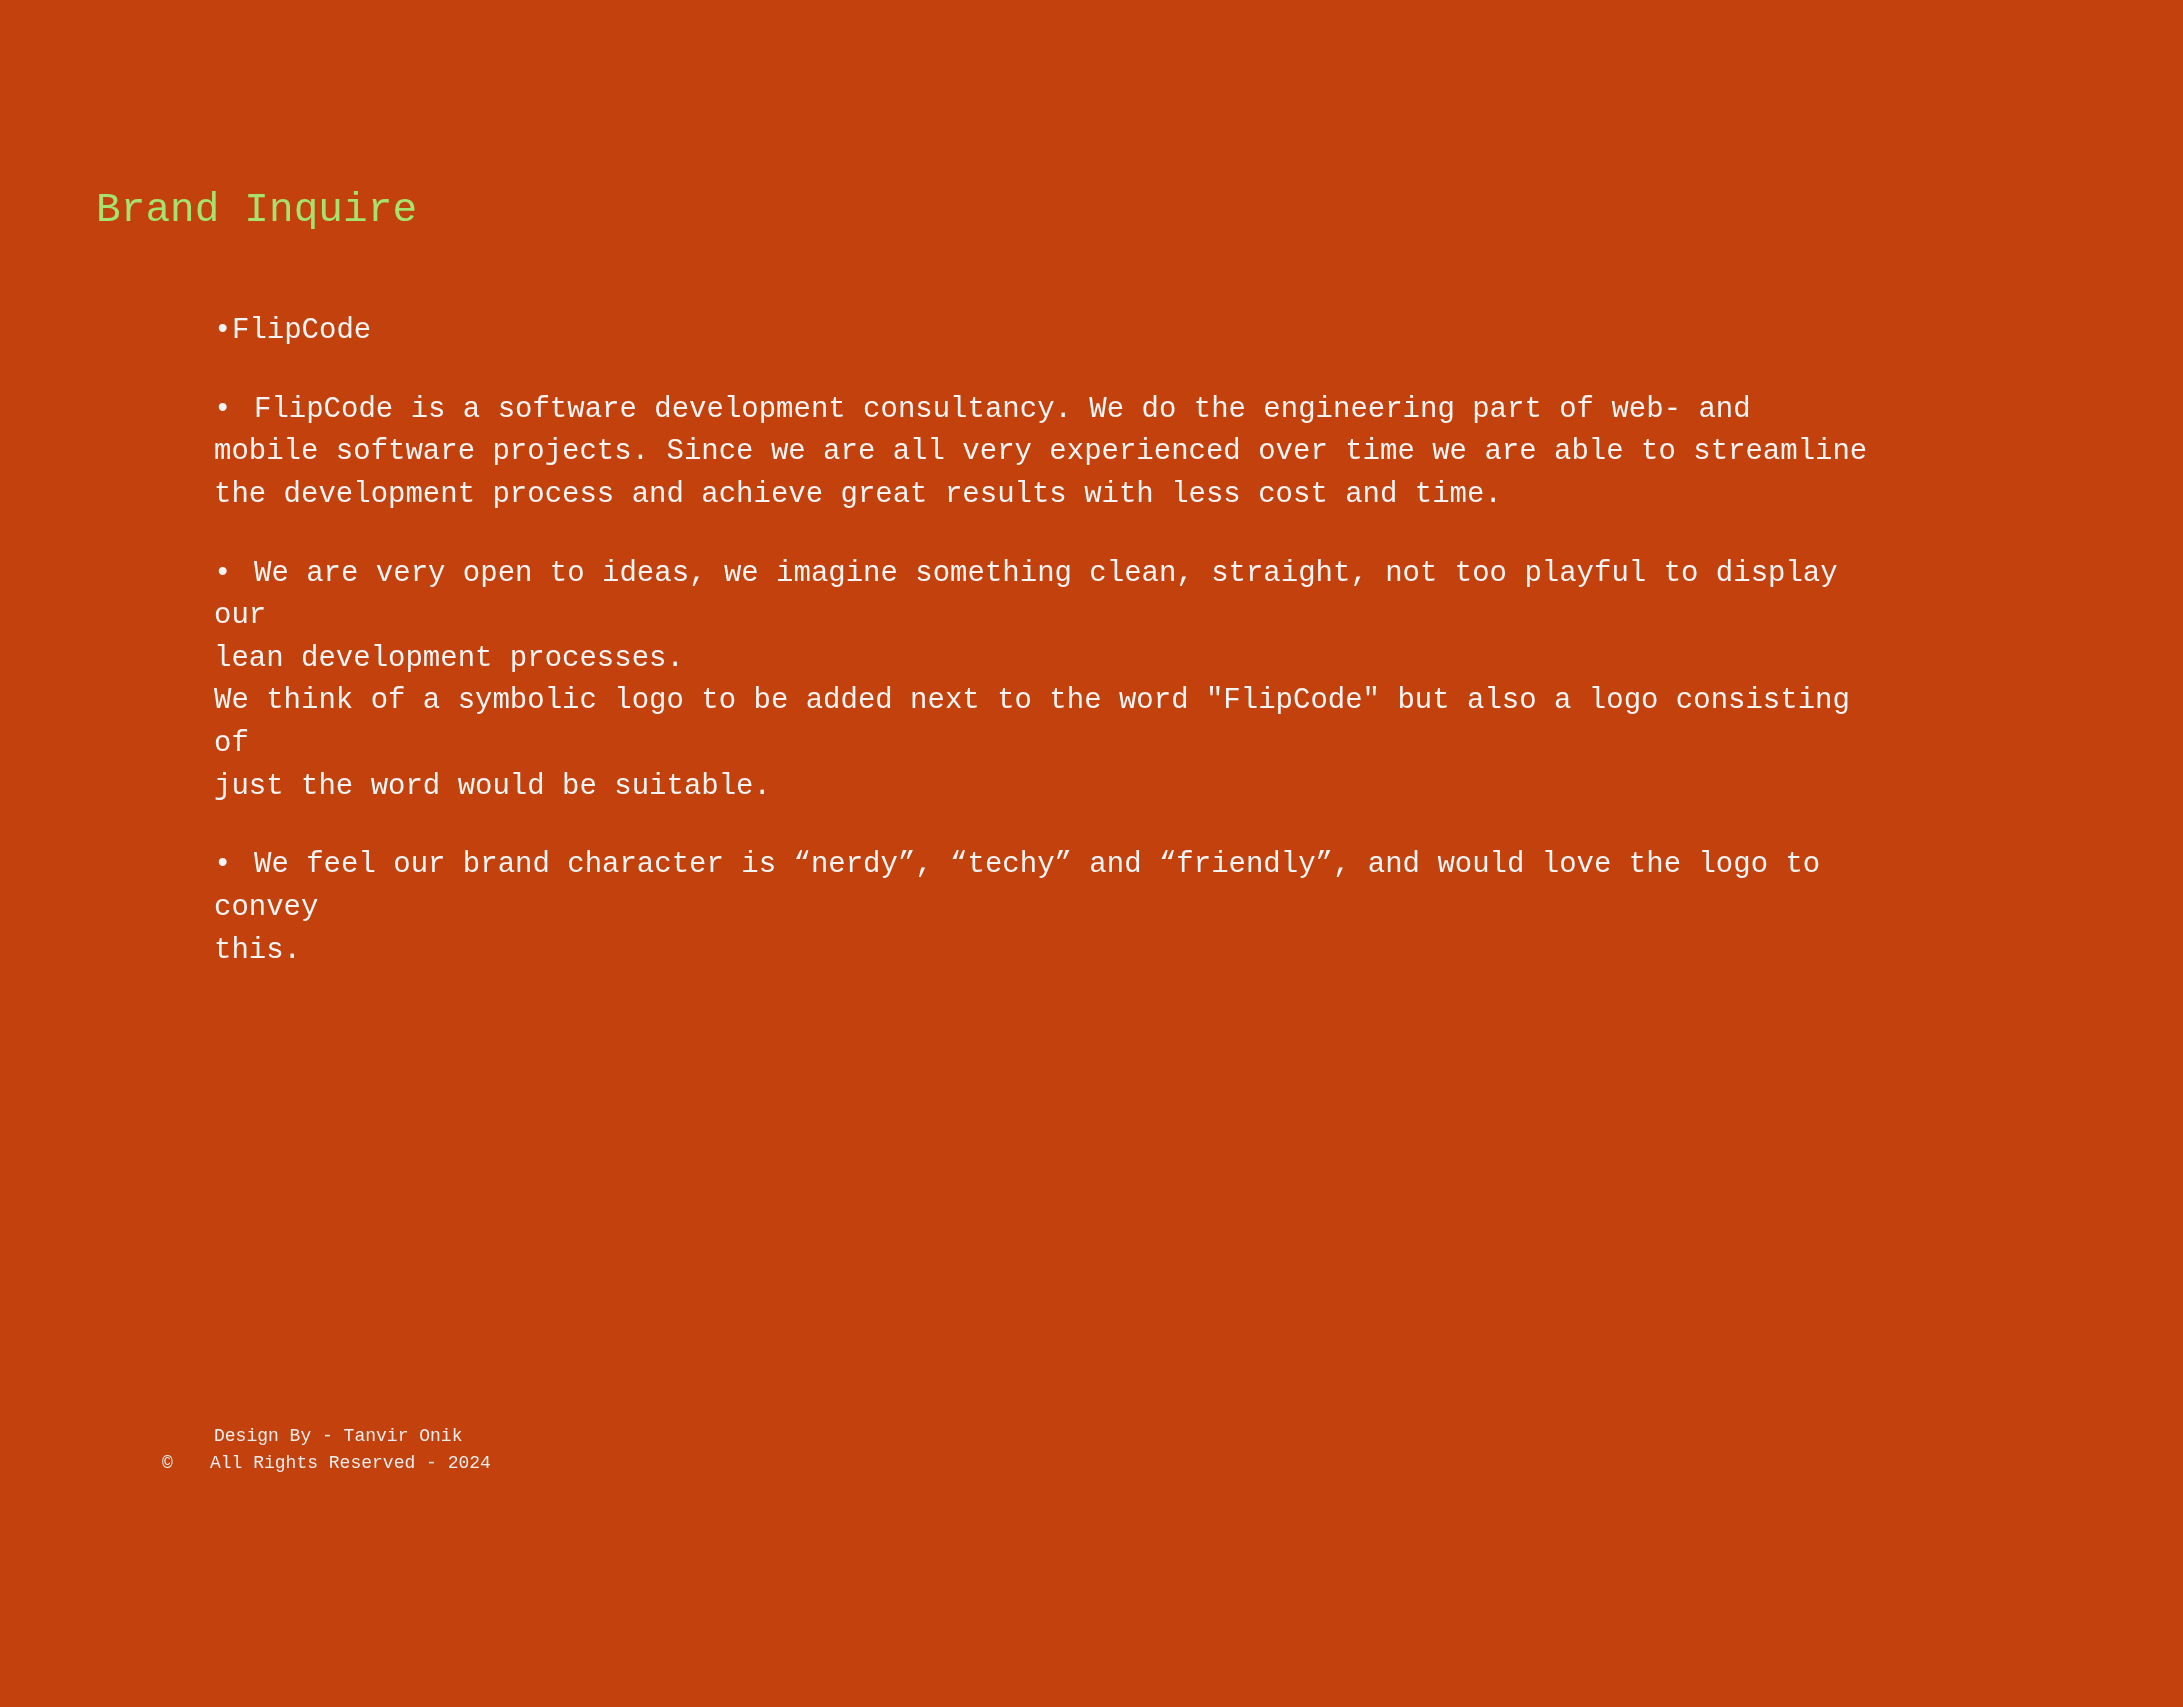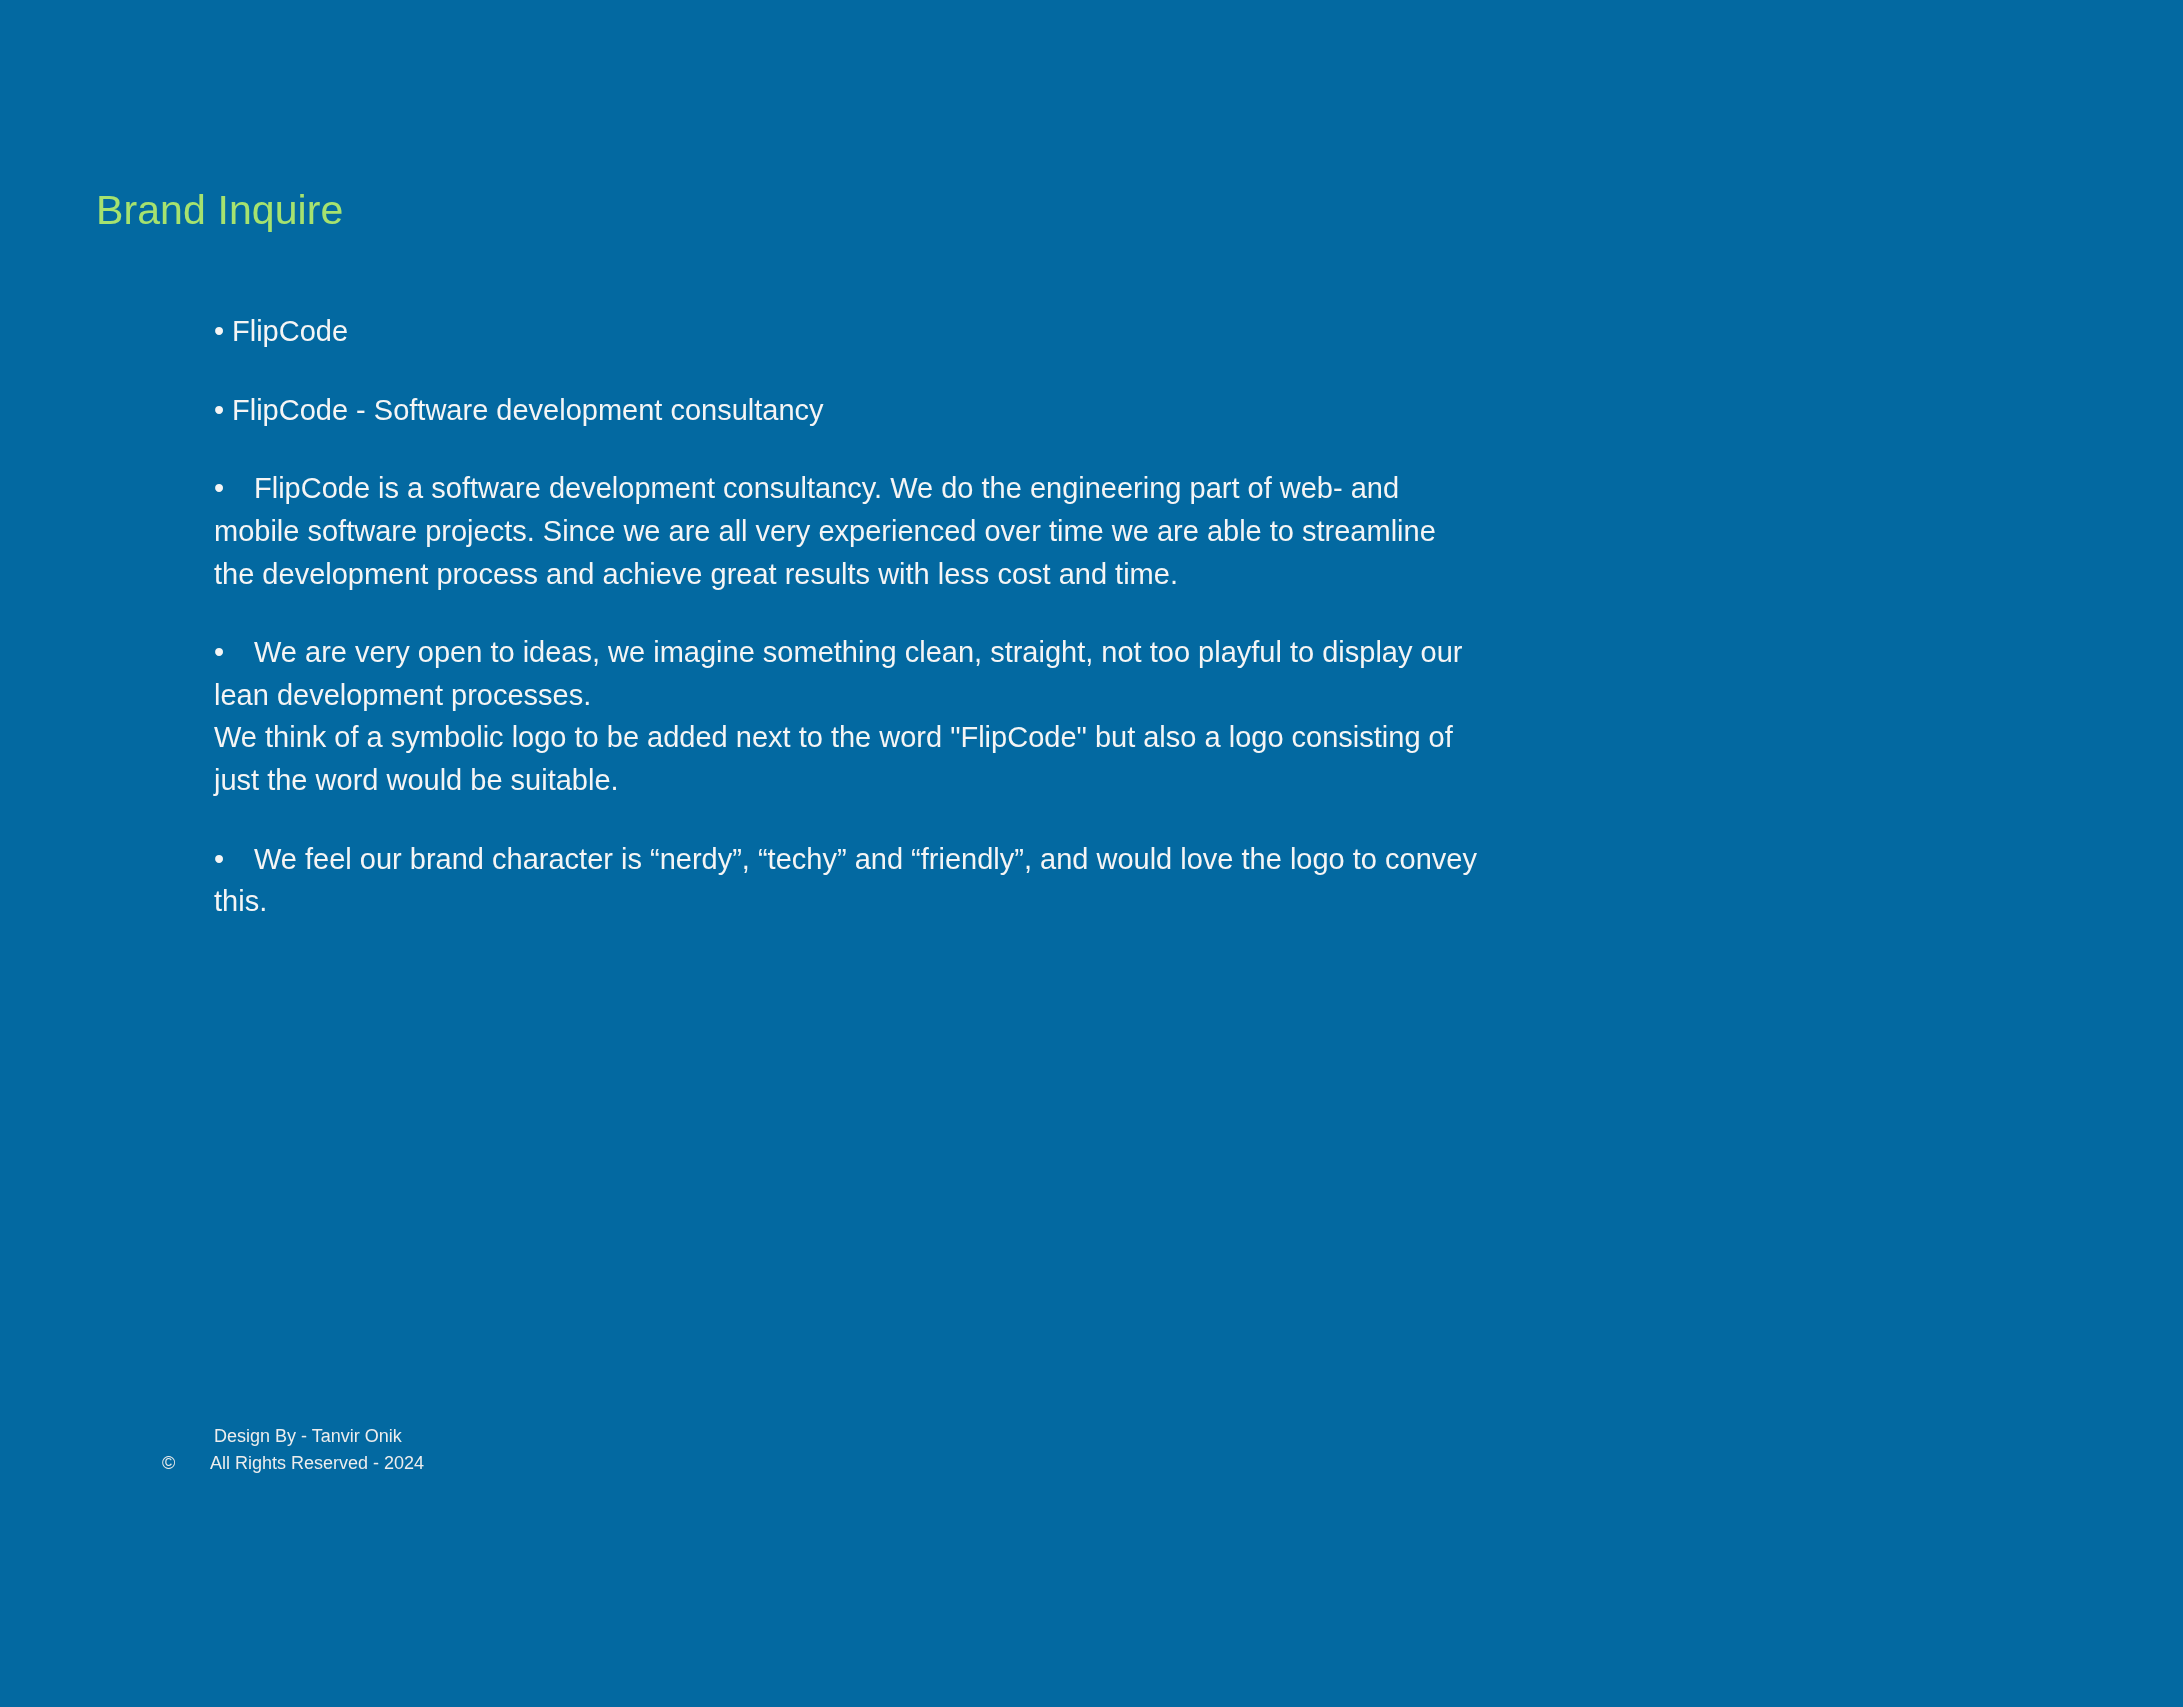--- a/index.html
+++ b/index.html
@@ -11,21 +11,22 @@
     width: 2183px;
     height: 1707px;
     font-family: "Liberation Sans", sans-serif;
     color: #f2f2f2;
     overflow: hidden;
     position: relative;
   }
   .slide {
     position: absolute;
     inset: 0;
-    background: #0369a1;
+    background: #c2410c;
+    font-family: Liberation Mono, monospace;
   }
   .title {
     position: absolute;
     left: 96px;
     top: 188px;
     font-size: 41px;
     line-height: 1.1;
     color: #a6e26f;
     letter-spacing: 0.1px;
     white-space: nowrap;
@@ -84,25 +85,20 @@
   <div class="title">Brand Inquire</div>
 
   <div class="content">
 
     <div class="bullet-block">
       <span class="bullet-line bullet-first-line">
         <span class="dot">•</span><span>FlipCode</span>
       </span>
     </div>
 
-    <div class="bullet-block">
-      <span class="bullet-line bullet-first-line">
-        <span class="dot">•</span><span>FlipCode - Software development consultancy</span>
-      </span>
-    </div>
 
     <div class="bullet-block">
       <span class="bullet-line bullet-first-line">
         <span class="dot">•</span><span class="indent-pad"></span><span>FlipCode is a software development consultancy. We do the engineering part of web- and</span>
       </span>
       <span class="bullet-line">mobile software projects. Since we are all very experienced over time we are able to streamline</span>
       <span class="bullet-line">the development process and achieve great results with less cost and time.</span>
     </div>
 
     <div class="bullet-block">

